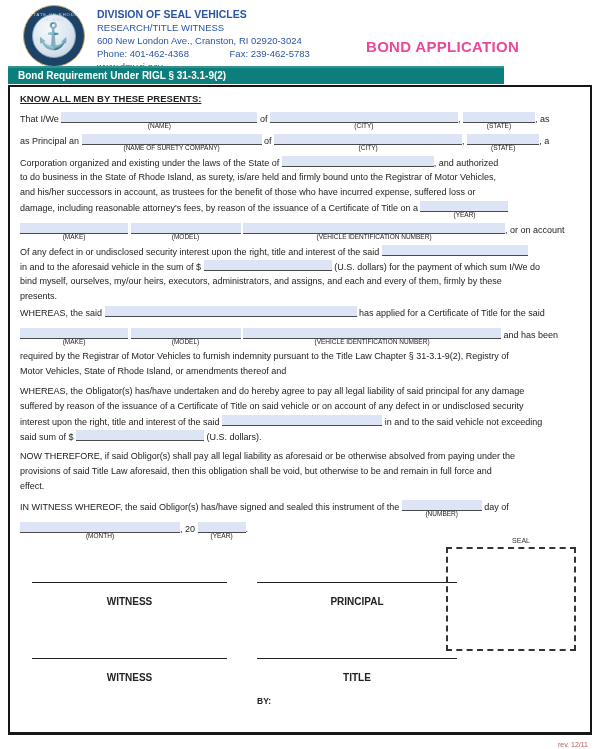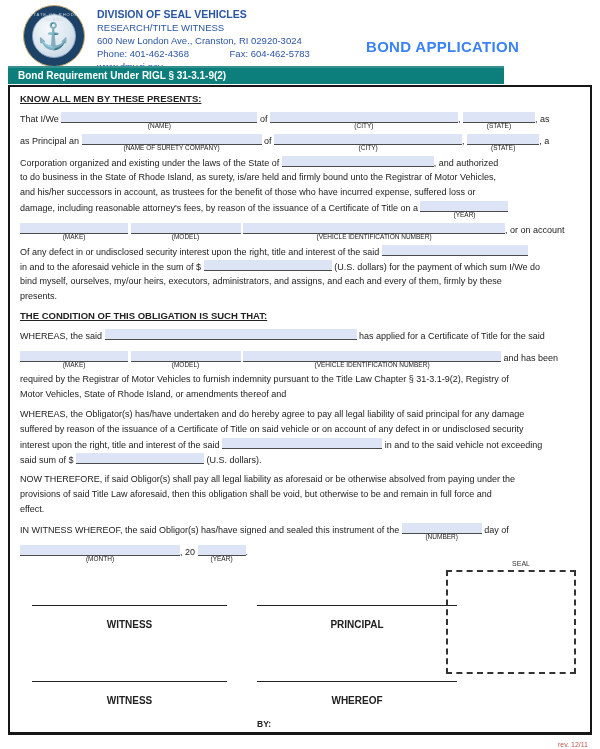--- a/index.html
+++ b/index.html
@@ -14,21 +14,21 @@
         background:radial-gradient(circle at 38% 32%,#f5f8fb 0%,#dbe6ef 55%,#b9cddd 100%);
         border:1px solid #8aa7c0;display:flex;align-items:center;justify-content:center;}
   .seal-anchor{font-size:26px;line-height:26px;color:#c79b2e;}
   .seal-text{position:absolute;left:0;top:6px;width:100%;text-align:center;
         font-size:4px;letter-spacing:1px;color:#cdd8e4;}
   .hgroup{position:absolute;left:97px;top:8px;color:#2a55a4;font-size:9.5px;line-height:13px;}
   .hgroup .agency{font-weight:bold;font-size:10.5px;}
   .contact span{display:inline-block;}
   .contact .fax{margin-left:38px;}
   .doc-title{position:absolute;left:366px;top:38px;font-size:15px;font-weight:bold;
-        letter-spacing:0.3px;color:#3b82f6;}
+        letter-spacing:0.3px;color:#ec4899;}
 
   
   .banner{position:absolute;left:8px;top:66px;width:496px;box-sizing:border-box;
         background:#0c7f7d;border-top:2px solid #35918f;color:#fff;
         font-size:10px;font-weight:bold;padding:2px 10px 3px;}
 
   
   .main-box{position:absolute;left:8px;top:85px;width:584px;height:650px;box-sizing:border-box;
         border:2px solid #161616;border-bottom-width:3px;padding:6px 10px;overflow:hidden;}
   .hd{font-size:9.5px;font-weight:bold;text-decoration:underline;height:14px;margin-bottom:5px;white-space:nowrap;}
@@ -67,21 +67,21 @@
       <div class="seal-inner">
         <span class="seal-anchor">⚓</span>
       </div>
     </div>
     <div class="hgroup">
       <div class="agency">DIVISION OF SEAL VEHICLES</div>
       <div>RESEARCH/TITLE WITNESS</div>
       <div>600 New London Ave., Cranston, RI  02920-3024</div>
       <div class="contact">
         <span>Phone: 401-462-4368</span>
-        <span class="fax">Fax: 604-462-5783</span>
+        <span class="fax">Fax: 239-462-5783</span>
       </div>
       <div>www.dmv.ri.gov</div>
     </div>
     <div class="doc-title">BOND APPLICATION</div>
   </div>
 
   <div class="banner">Bond Requirement Under RIGL § 31-3.1-9(2)</div>
 
   <div class="main-box">
 
@@ -129,21 +129,20 @@
 
     <div class="bl">
       <span>in and to the aforesaid vehicle in the sum of $</span>
       <span class="fld" style="width:128px"></span>
       <span>(U.S. dollars) for the payment of which sum I/We do</span>
     </div>
 
     <div class="bl">bind myself, ourselves, my/our heirs, executors, administrators, and assigns, and each and every of them, firmly by these</div>
     <div class="bl">presents.</div>
 
-    <div class="hd sp">THE CONDITION OF THIS OBLIGATION IS SUCH THAT:</div>
 
     <div class="bl lz" style="margin-top:4px">
       <span>WHEREAS, the said</span>
       <span class="fld" style="width:252px"></span>
       <span>has applied for a Certificate of Title for the said</span>
     </div>
 
     <div class="bl lz">
       <span class="fld" style="width:108px"><span class="lb">(MAKE)</span></span>
       <span class="fld" style="width:110px"><span class="lb">(MODEL)</span></span>
@@ -186,21 +185,21 @@
       <div class="seal-cap">SEAL</div>
       <div class="seal-box"></div>
 
       <div class="sig-row">
         <div class="sig-cell w-left">WITNESS</div>
         <div class="sig-cell w-right">PRINCIPAL</div>
       </div>
 
       <div class="sig-row">
         <div class="sig-cell w-left">WITNESS</div>
-        <div class="sig-cell w-right">WHEREOF</div>
+        <div class="sig-cell w-right">TITLE</div>
       </div>
 
       <div class="sig-row">
         <div class="sig-cell w-left">WITNESS</div>
         <div class="by-wrap">
           <span class="by-label">BY:</span>
           <div class="sig-cell w-by">AUTHORIZED AGENTS</div>
         </div>
       </div>
 

